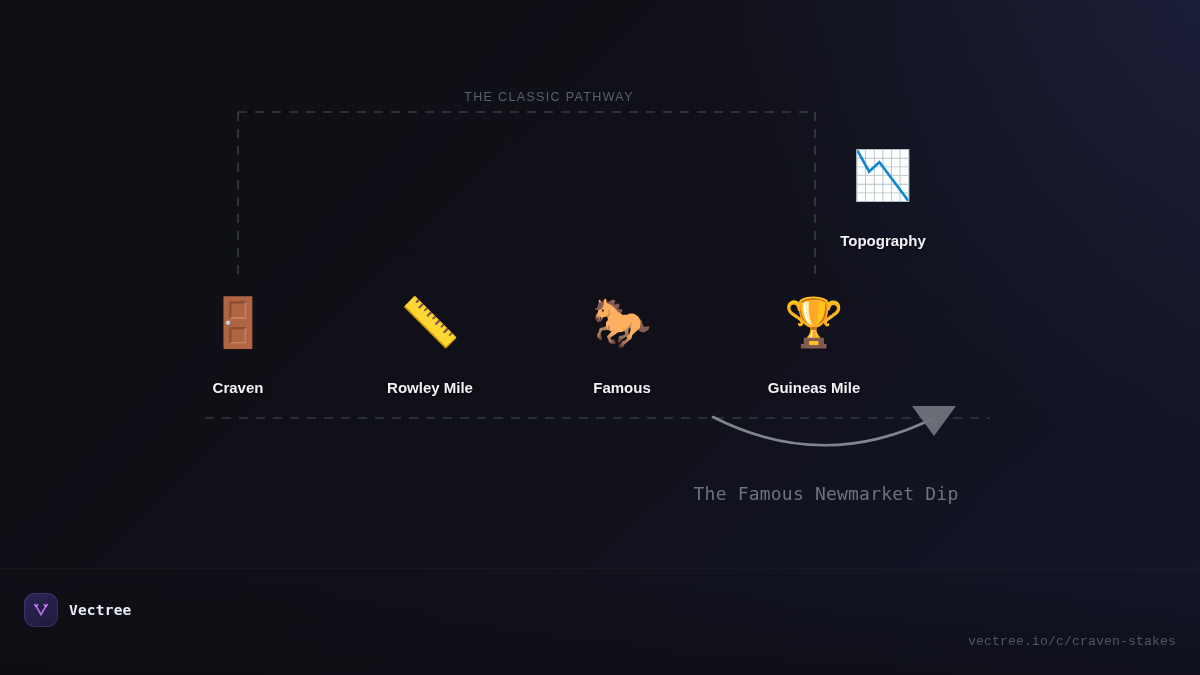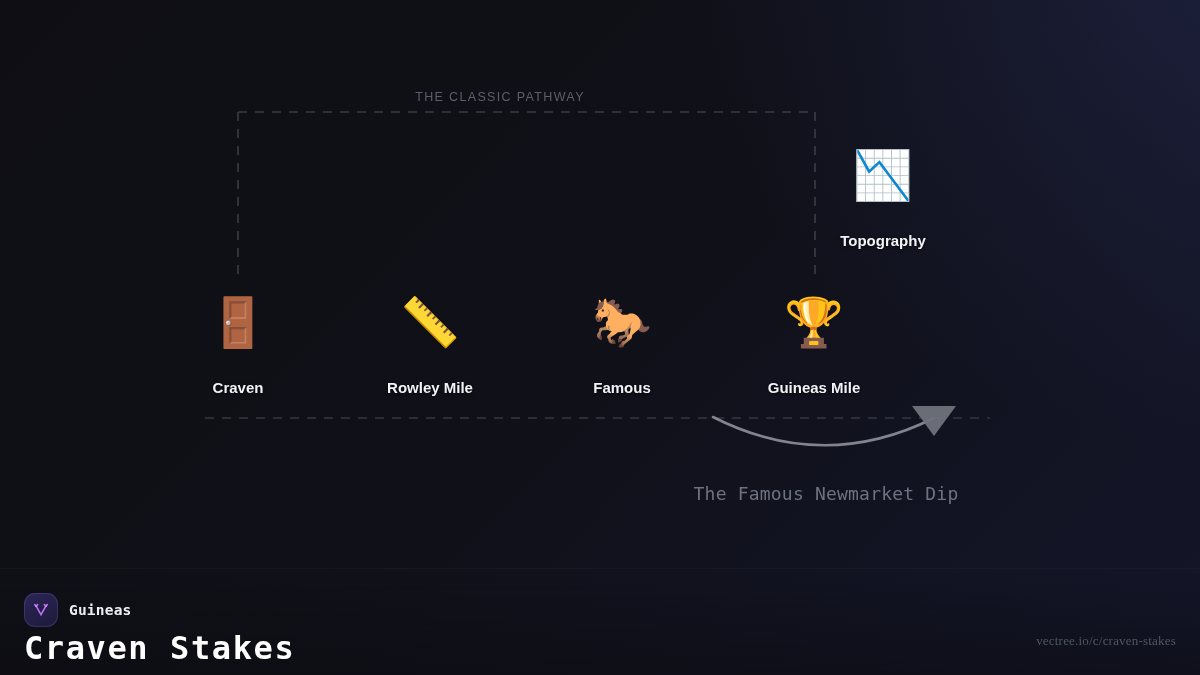--- a/index.html
+++ b/index.html
@@ -93,21 +93,21 @@
   }
   #page-title {
     position:absolute; left:24px; top:60px;
     font-family:"DejaVu Sans Mono", monospace;
     font-size:32px; font-weight:700; color:#ffffff;
     letter-spacing:1.6px;
     white-space:nowrap;
   }
   #footer-url {
     position:absolute; right:24px; bottom:26px;
-    font-family:Liberation Serif, serif;
+    font-family:Liberation Mono, monospace;
     font-size:13px; color:#53565f;
     letter-spacing:.2px;
     white-space:nowrap;
   }
 </style>
 </head>
 <body>
 
 <div id="stage">
 
@@ -122,21 +122,21 @@
       </g>
 
       <path id="baseline-track" fill="none" stroke="#36383f" stroke-width="1.6" stroke-dasharray="9 8" stroke-linecap="butt" d="M 205 418 L 990 418"></path>
 
       <g>
         <path id="dip-curve" fill="none" stroke="#9a9da6" stroke-width="2.6" stroke-linecap="round" opacity=".82" d="M 713 417 Q 823.5 473 934 418"></path>
         <polygon id="dip-arrowhead" fill="#6f727b" opacity=".95" points="912,406 956,406 934,436"></polygon>
       </g>
     </svg>
 
-    <div class="group-caption" id="group-caption" style="left: 500px; top: 90px; transform: translateX(-50%);">THE CLASSIC PATHWAY</div>
+    <div class="group-caption" id="group-caption" style="left: 549px; top: 90px; transform: translateX(-50%);">THE CLASSIC PATHWAY</div>
 
     <div id="nodes-host">
         <div class="node" style="left: 883px; top: 146px;">
           <span class="glyph">📉</span>
           <span class="caption">Topography</span>
         </div>
         <div class="node" style="left: 238px; top: 293px;">
           <span class="glyph">🚪</span>
           <span class="caption">Craven</span>
         </div>
@@ -166,21 +166,20 @@
             <path d="M6.2 7.4 L12 17.6 L17.8 7.4"></path>
             <path d="M4.5 5.6 L6.2 7.4"></path>
             <path d="M8.0 5.6 L6.2 7.4"></path>
             <path d="M16.0 5.6 L17.8 7.4"></path>
             <path d="M19.5 5.6 L17.8 7.4"></path>
           </g>
           <circle cx="6.2" cy="7.4" r="1.25" fill="#d48bff"></circle>
           <circle cx="17.8" cy="7.4" r="1.25" fill="#d48bff"></circle>
         </svg>
       </div>
-      <span id="brand-name">Guineas</span>
+      <span id="brand-name">Vectree</span>
     </div>
 
-    <div id="page-title">Craven Stakes</div>
 
     <div id="footer-url">vectree.io/c/craven-stakes</div>
   </div>
 
 </div>
 
 </body></html>

